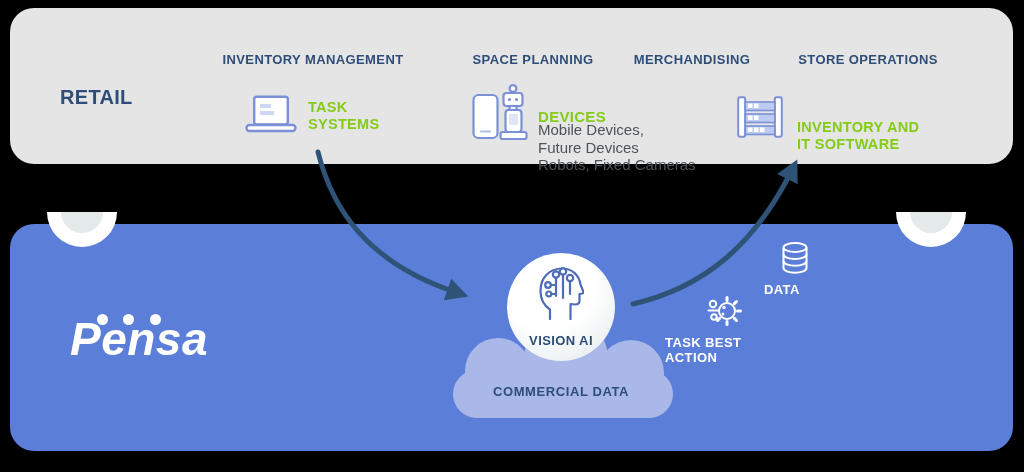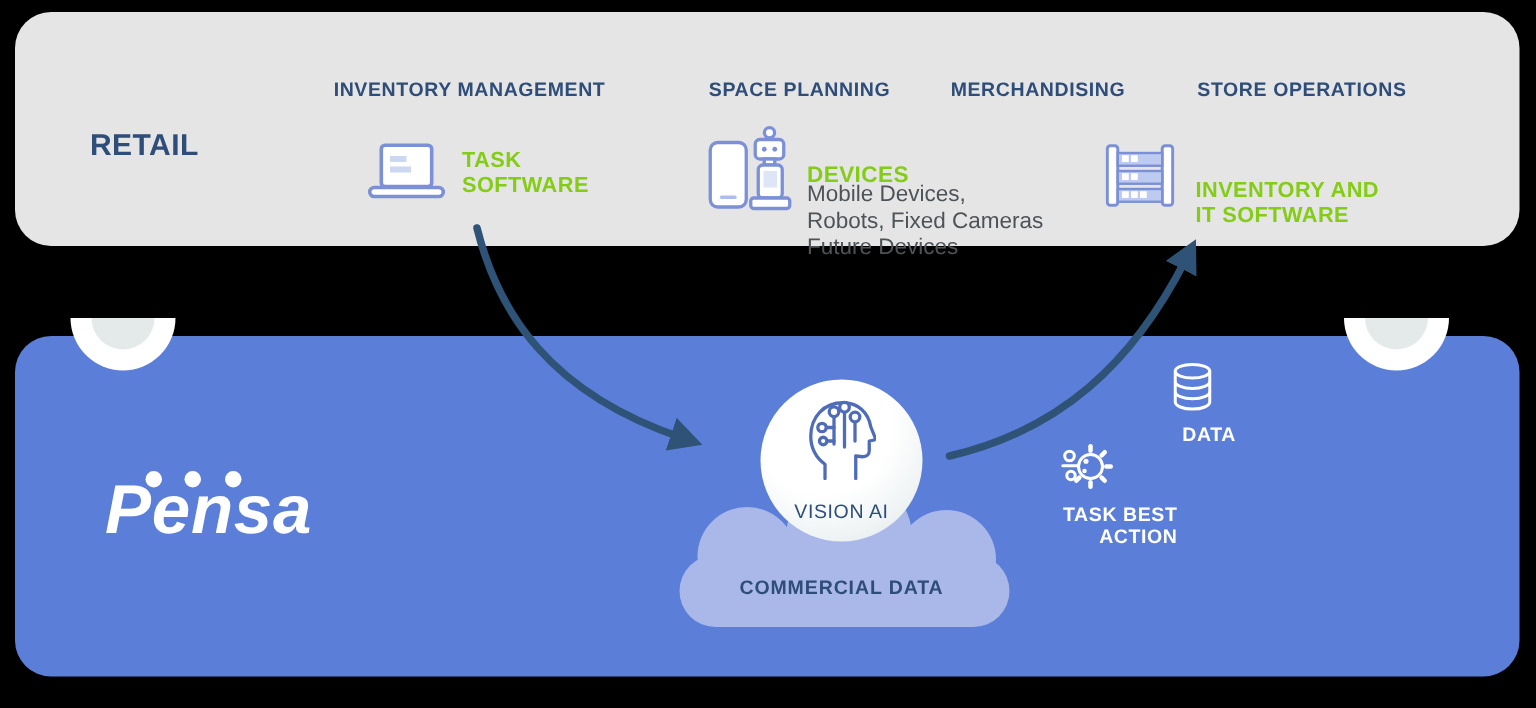--- a/index.html
+++ b/index.html
@@ -21,31 +21,31 @@
   .notch-right-outer{left:896px;} .notch-right-inner{left:910px;}
 
   
   .col-header{position:absolute;top:44px;transform:translateX(-50%);
     font-size:13px;font-weight:bold;letter-spacing:.4px;color:#2e4d78;white-space:nowrap;}
   .retail-title{position:absolute;left:60px;top:86px;font-size:20px;line-height:23px;
     font-weight:bold;color:#2e4d78;letter-spacing:.3px;}
   .peri-label{font-size:14.5px;line-height:17px;font-weight:bold;color:#84cc16;letter-spacing:.3px;}
   .sub-lines{position:absolute;left:538px;top:121px;font-size:15px;line-height:17.5px;color:#4e5358;}
 
-  .white-label{font-size:13px;font-weight:bold;color:#ffffff;letter-spacing:.4px;text-align:right;}
+  .white-label{font-size:13px;font-weight:bold;color:#ffffff;letter-spacing:.4px;text-align:left;}
 
   
   .cloud-wrap{position:absolute;left:448px;top:326px;width:230px;height:92px;z-index:2;}
   .cloud-label{position:absolute;left:461px;top:384px;width:200px;text-align:center;
     font-size:13px;font-weight:bold;letter-spacing:.6px;color:#2e4d78;z-index:3;}
   .vision-circle{position:absolute;left:507px;top:253px;width:108px;height:108px;border-radius:50%;
     background:radial-gradient(circle at 38% 28%, #ffffff 45%, #f0f4f5 72%, #d9e0e4 100%);
     z-index:5;}
   .vision-label{position:absolute;left:0;bottom:13px;width:100%;text-align:center;
-    font-size:13px;font-weight:normal;letter-spacing:.4px;color:#2e4d78;}
+    font-size:13px;font-weight:bold;letter-spacing:.4px;color:#2e4d78;}
   .vision-icon{position:absolute;left:31px;top:11px;}
 
   
   .gear-wrap{position:absolute;left:706px;top:293px;width:36px;height:36px;z-index:3;}
   .nba-label{position:absolute;left:665px;top:335px;width:120px;line-height:15px;z-index:3;}
   .db-wrap{position:absolute;left:780px;top:241px;width:30px;height:34px;z-index:3;}
   .data-label{position:absolute;left:764px;top:282px;width:60px;z-index:3;}
 
   
   .pensa-logo{position:absolute;left:70px;top:304px;width:130px;height:62px;z-index:3;}
@@ -86,21 +86,21 @@
       <g stroke="#7b90d6" stroke-width="2.4" fill="#ffffff">
         <rect x="9.2" y="1.8" width="33.6" height="27.6" rx="2.5"></rect>
         <rect x="1.5" y="30" width="49" height="6" rx="3"></rect>
       </g>
       <rect x="15" y="9" width="11" height="4" fill="#ccd7f2"></rect>
       <rect x="15" y="16" width="14" height="4" fill="#ccd7f2"></rect>
     </svg>
   </div>
   <div class="task-label peri-label">
     <div>TASK</div>
-    <div>SOFTWARE</div>
+    <div>SYSTEMS</div>
   </div>
 
   <div class="devices-wrap">
     <svg width="60" height="58" viewBox="0 0 60 58">
       <g stroke="#7b90d6" stroke-width="2.2" fill="#ffffff" stroke-linecap="round">
         <rect x="1.5" y="12" width="24" height="43" rx="5"></rect>
         <line x1="9" y1="48.5" x2="18" y2="48.5" stroke="#aebdea"></line>
         <circle cx="41" cy="5.5" r="3.4"></circle>
         <rect x="31.5" y="10" width="19" height="13" rx="3"></rect>
         <rect x="37.5" y="23" width="7" height="4"></rect>
@@ -108,22 +108,22 @@
         <rect x="28.5" y="49" width="26" height="7" rx="2"></rect>
       </g>
       <circle cx="37.5" cy="16.5" r="1.6" fill="#7b90d6"></circle>
       <circle cx="44.5" cy="16.5" r="1.6" fill="#7b90d6"></circle>
       <rect x="37" y="31" width="9" height="11" fill="#dde5f6"></rect>
     </svg>
   </div>
   <div class="devices-label peri-label">DEVICES</div>
   <div class="sub-lines">
     <div>Mobile Devices,</div>
+    <div>Future Devices</div>
     <div>Robots, Fixed Cameras</div>
-    <div>Future Devices</div>
   </div>
 
   <div class="shelf-wrap">
     <svg width="46" height="42" viewBox="0 0 46 42">
       <g stroke="#7b90d6" stroke-width="2" fill="#ffffff">
         <rect x="1.2" y="1.2" width="7" height="39.6" rx="2"></rect>
         <rect x="37.8" y="1.2" width="7" height="39.6" rx="2"></rect>
       </g>
       <g stroke="#7b90d6" stroke-width="1.6" fill="#bdcbf0">
         <rect x="8.2" y="6" width="29.6" height="8.5"></rect>

